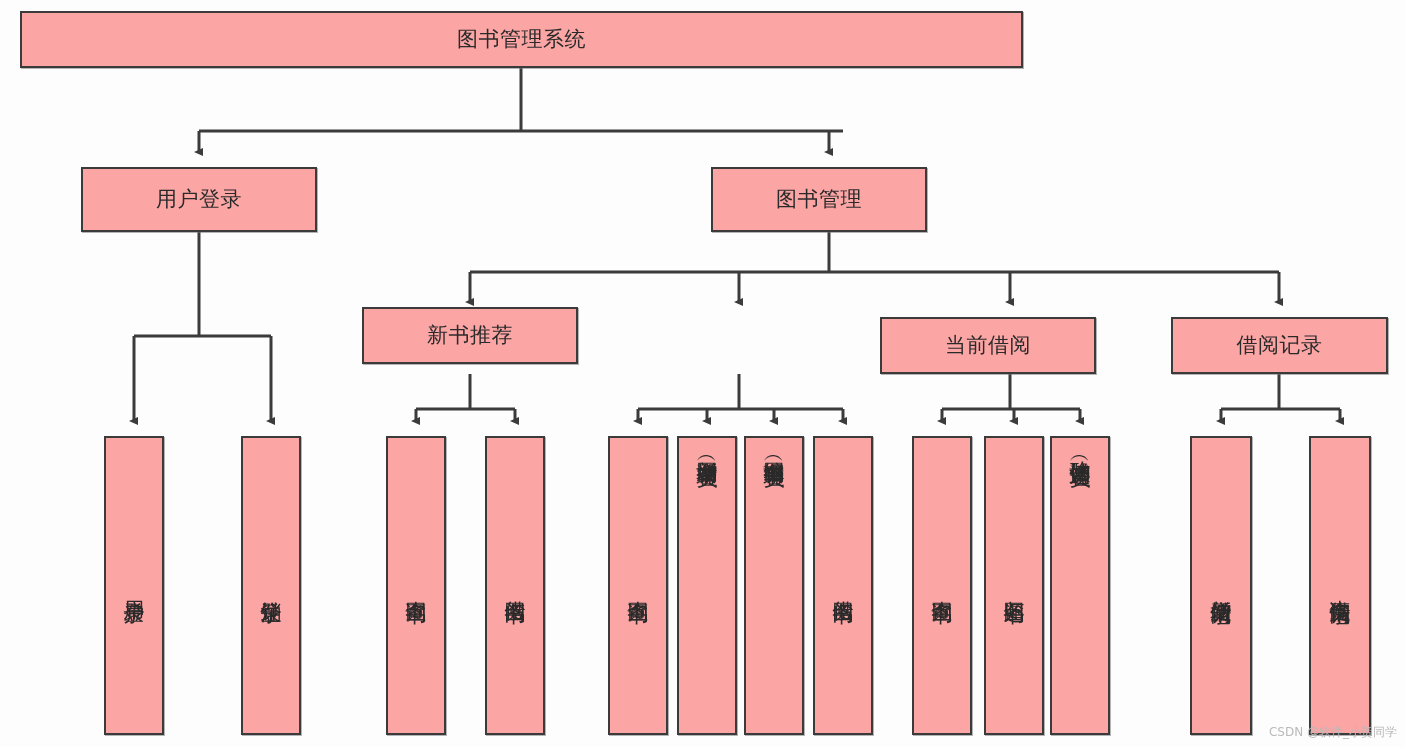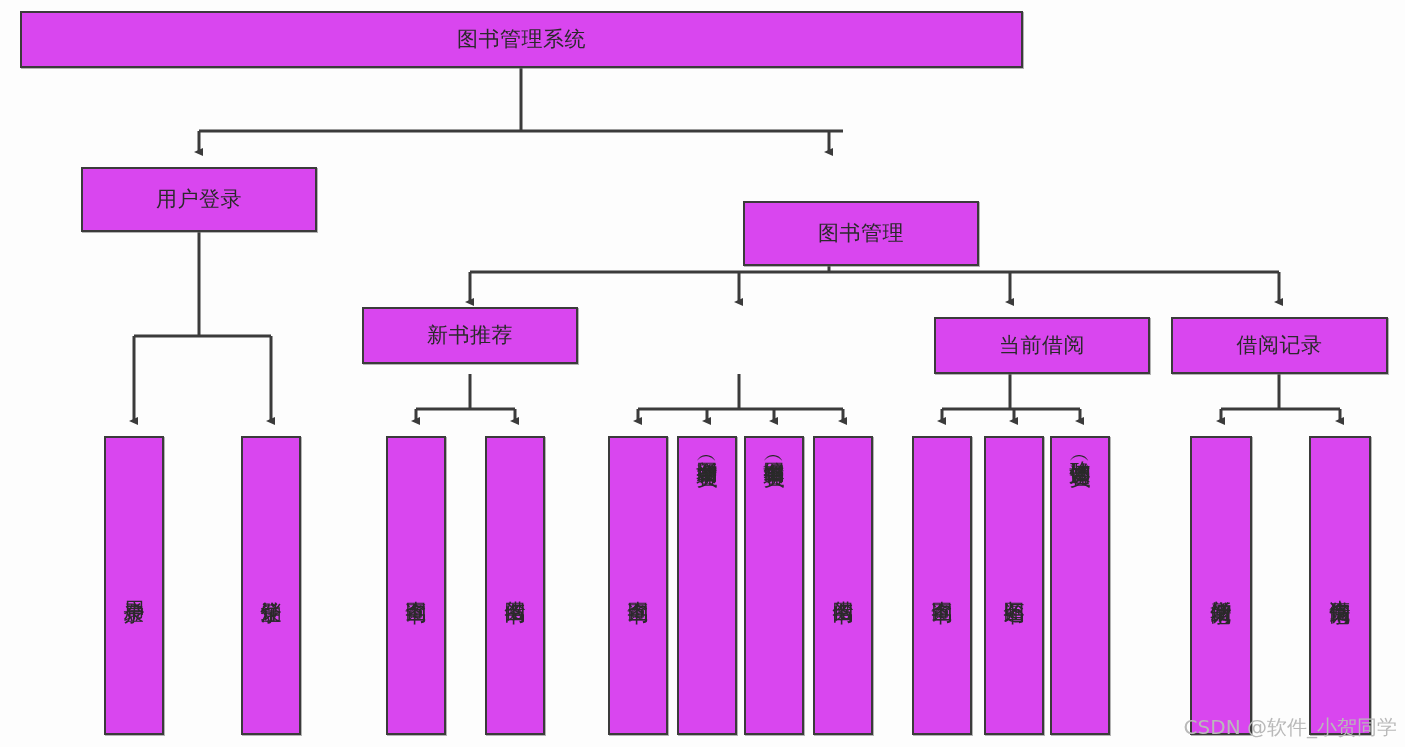--- a/index.html
+++ b/index.html
@@ -26,21 +26,21 @@
     left: 0;
     top: 0;
     width: 1405px;
     height: 747px;
     pointer-events: none;
   }
   .node {
     position: absolute;
     box-sizing: border-box;
     border: 2px solid #3b3b3b;
-    background: #d946ef;
+    background: #fca5a5;
     display: flex;
     align-items: center;
     justify-content: center;
     box-shadow: 1px 1px 0 rgba(120,120,120,0.55);
     z-index: 3;
   }
   .node .label {
     color: #2a2a2a;
     line-height: 1.18;
     text-align: center;
@@ -61,21 +61,21 @@
     font-size: 21px;
     line-height: 1.05;
     letter-spacing: 1px;
     white-space: nowrap;
   }
   .node-root .label { font-size: 22px; }
   .watermark {
     position: absolute;
     right: 8px;
     bottom: 6px;
-    font-size: 20px;
+    font-size: 12px;
     color: #b9b9b9;
     z-index: 6;
     white-space: nowrap;
     font-family: "DejaVu Sans", "Liberation Sans", sans-serif;
   }
 </style>
 </head>
 <body>
 
 <div id="diagram-root">
@@ -130,28 +130,28 @@
     </g>
   </svg>
 
   <div class="node horizontal node-root" style="left:20px; top:11px; width:1003px; height:57px;">
     <span class="label">图书管理系统</span>
   </div>
 
   <div class="node horizontal" style="left:81px; top:167px; width:236px; height:65px;">
     <span class="label">用户登录</span>
   </div>
-  <div class="node horizontal" style="left:743px; top:167px; width:236px; height:65px;margin-top:34px;">
+  <div class="node horizontal" style="left:711px; top:167px; width:216px; height:65px;">
     <span class="label">图书管理</span>
   </div>
 
   <div class="node horizontal" style="left:362px; top:307px; width:216px; height:57px;">
     <span class="label">新书推荐</span>
   </div>
-  <div class="node horizontal" style="left:934px; top:317px; width:216px; height:57px;">
+  <div class="node horizontal" style="left:880px; top:317px; width:216px; height:57px;">
     <span class="label">当前借阅</span>
   </div>
   <div class="node horizontal" style="left:1171px; top:317px; width:217px; height:57px;">
     <span class="label">借阅记录</span>
   </div>
 
   <div class="node vertical" style="left:104px; top:436px; width:60px; height:299px; align-items:center; padding-top:0;">
     <span class="label">用户登录</span>
   </div>
   <div class="node vertical" style="left:241px; top:436px; width:60px; height:299px; align-items:center; padding-top:0;">

